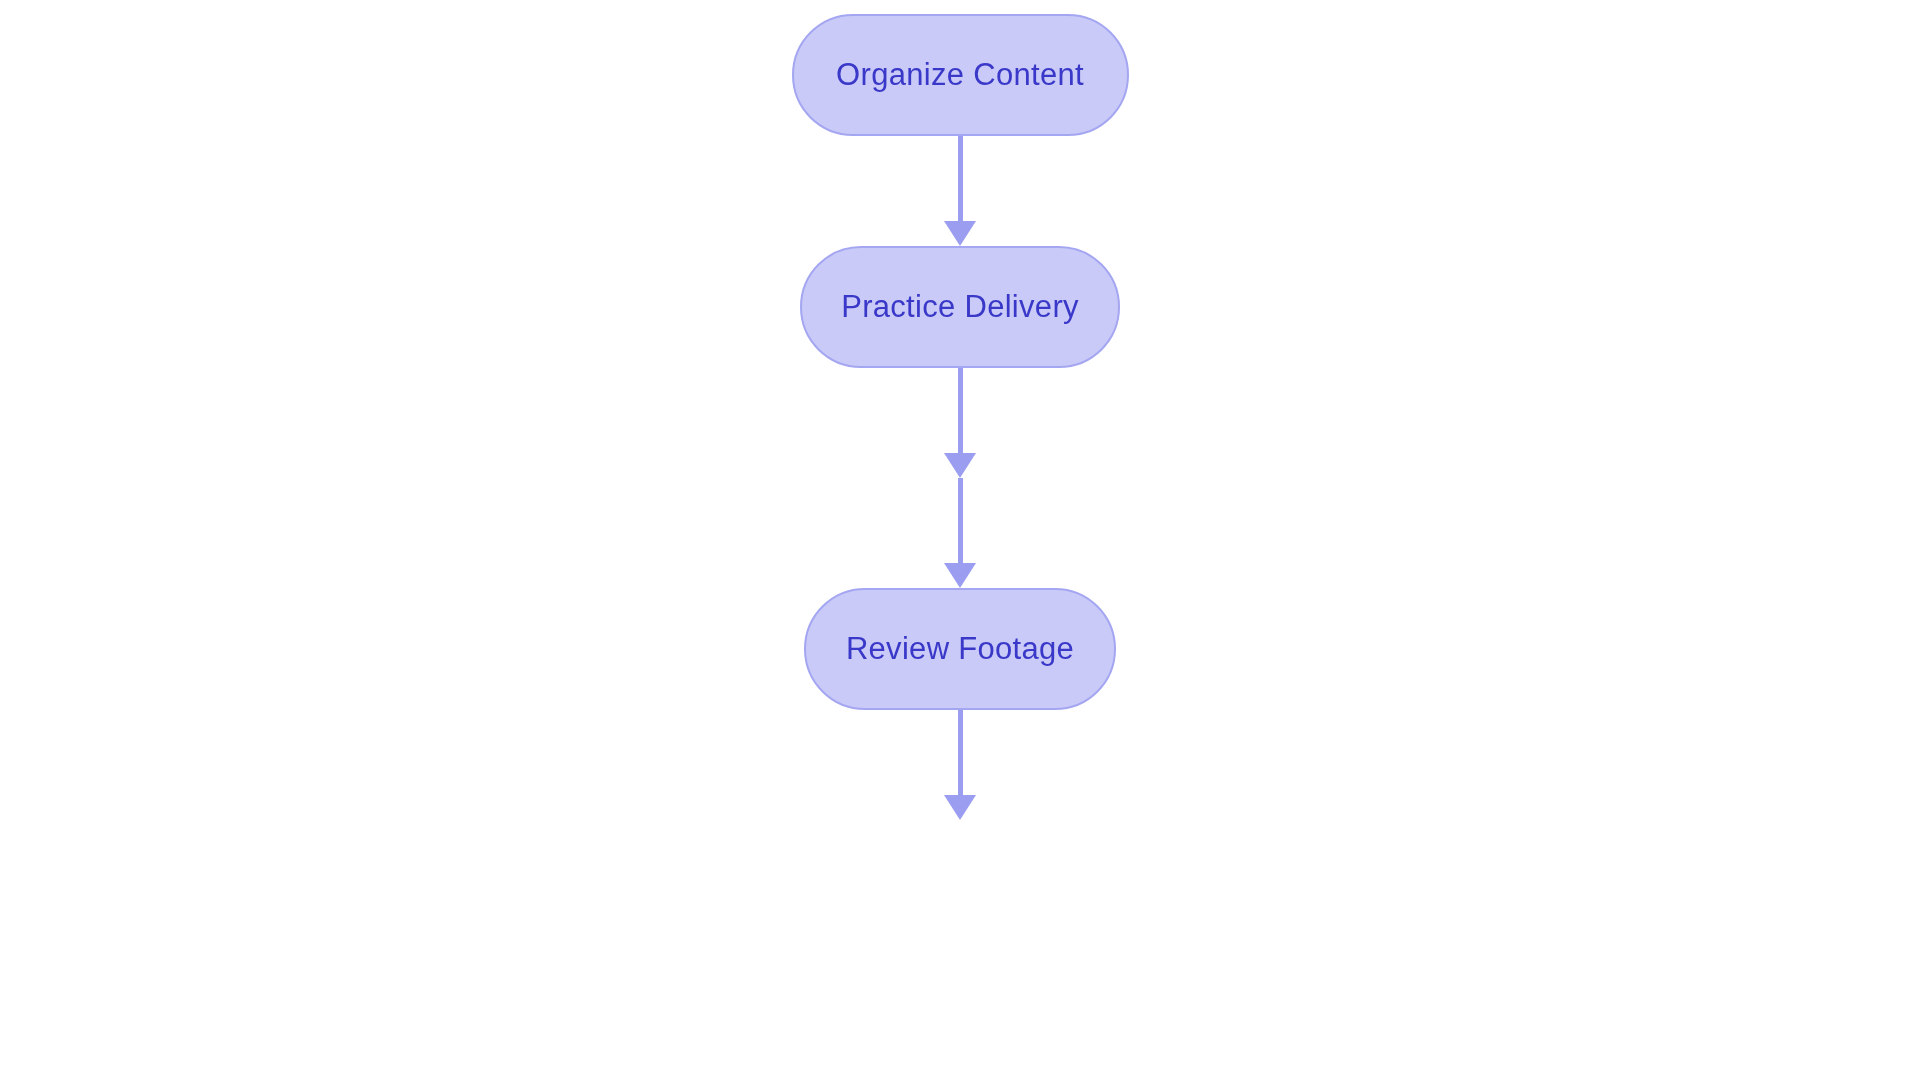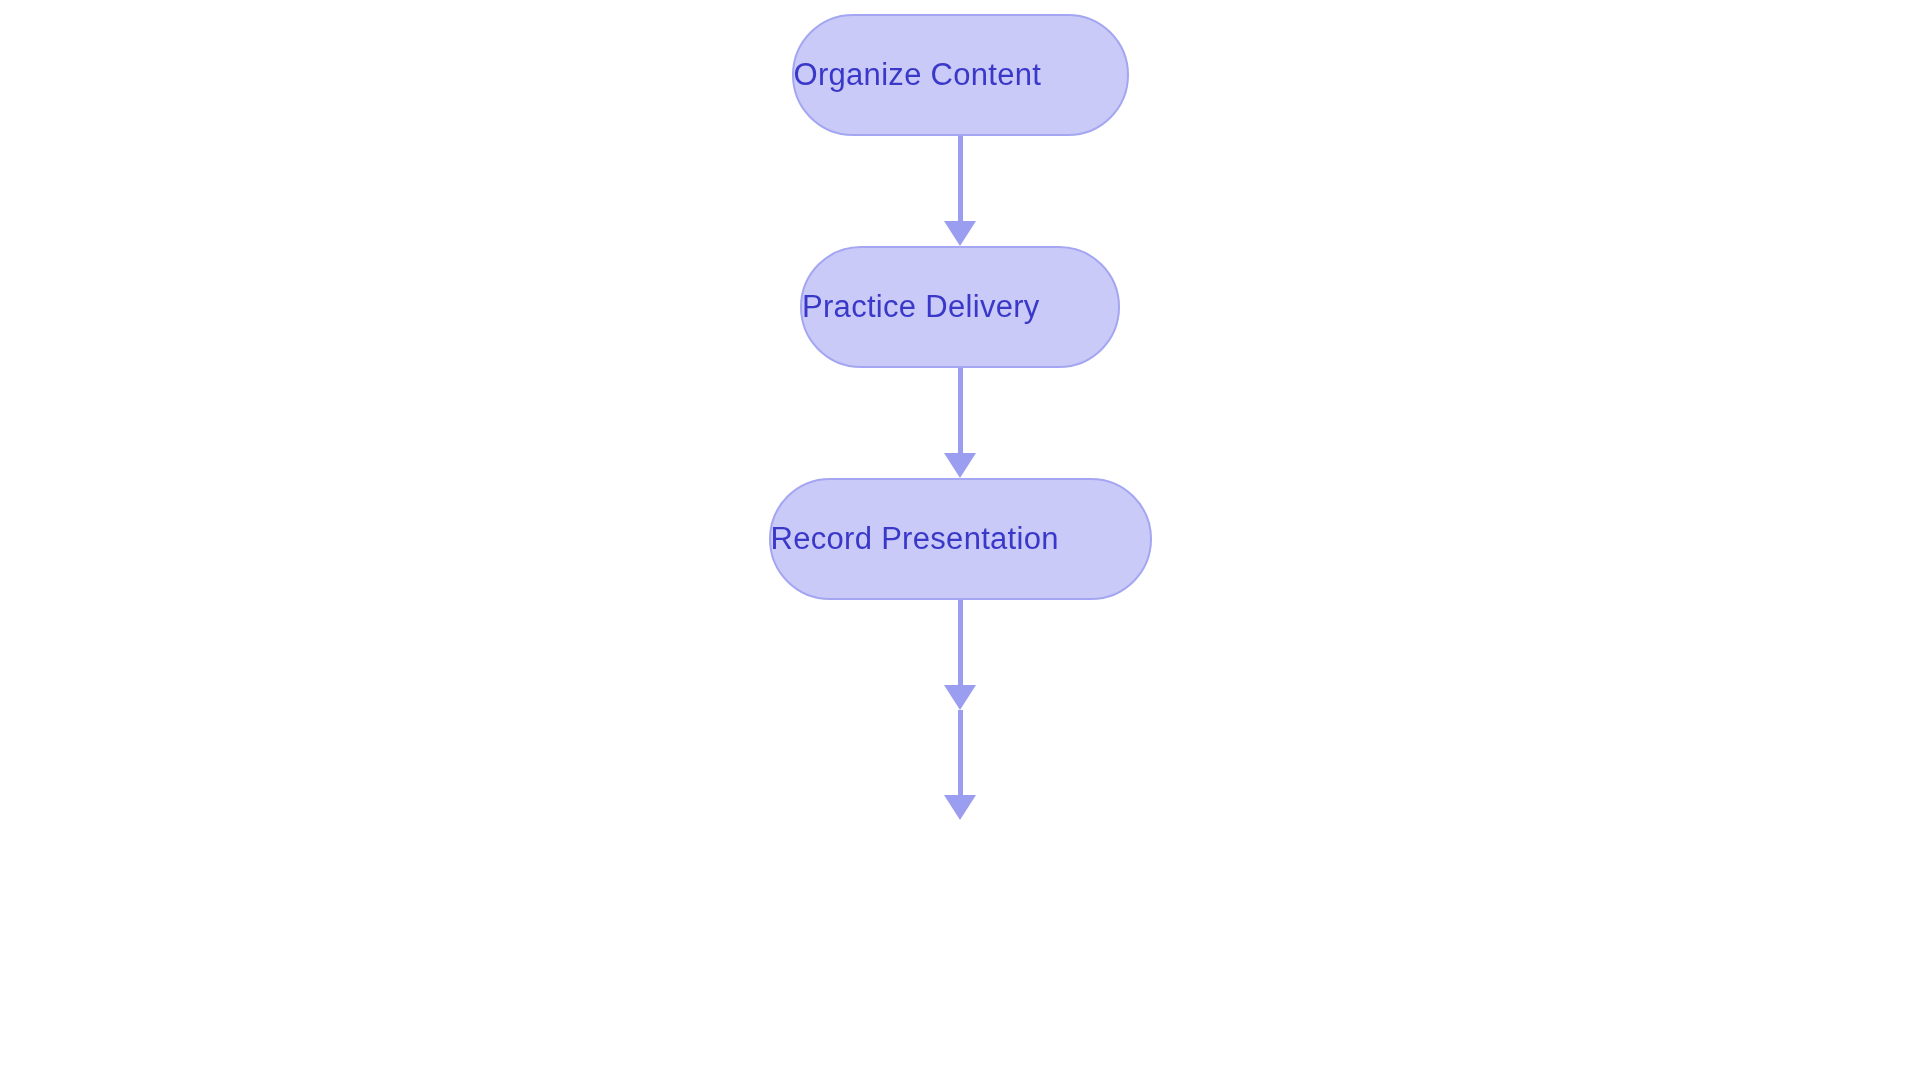--- a/index.html
+++ b/index.html
@@ -25,21 +25,21 @@
     align-items: center;
     padding-top: 14px;
   }
   .node {
     height: 122px;
     border-radius: 61px;
     background: var(--node-fill);
     border: 2px solid var(--node-border);
     display: flex;
     align-items: center;
-    justify-content: flex-start;
+    justify-content: center;
     flex: 0 0 auto;
   }
   .node-label {
     font-size: 31px;
     font-weight: 400;
     letter-spacing: 0.3px;
     color: var(--text);
     white-space: nowrap;
   }
   .connector {
@@ -80,29 +80,29 @@
 
   <div class="node" style="width:320px">
     <span class="node-label">Practice Delivery</span>
   </div>
 
   <div class="connector">
     <div class="line"></div>
     <div class="head"></div>
   </div>
 
-  <div class="node" style="width:383px">
-    <span class="node-label">Record Presentation</span>
-  </div>
 
   <div class="connector">
     <div class="line"></div>
     <div class="head"></div>
   </div>
 
+  <div class="node" style="width:312px">
+    <span class="node-label">Review Footage</span>
+  </div>
 
   <div class="connector">
     <div class="line"></div>
     <div class="head"></div>
   </div>
 
 
 </div>
 
 </body></html>

